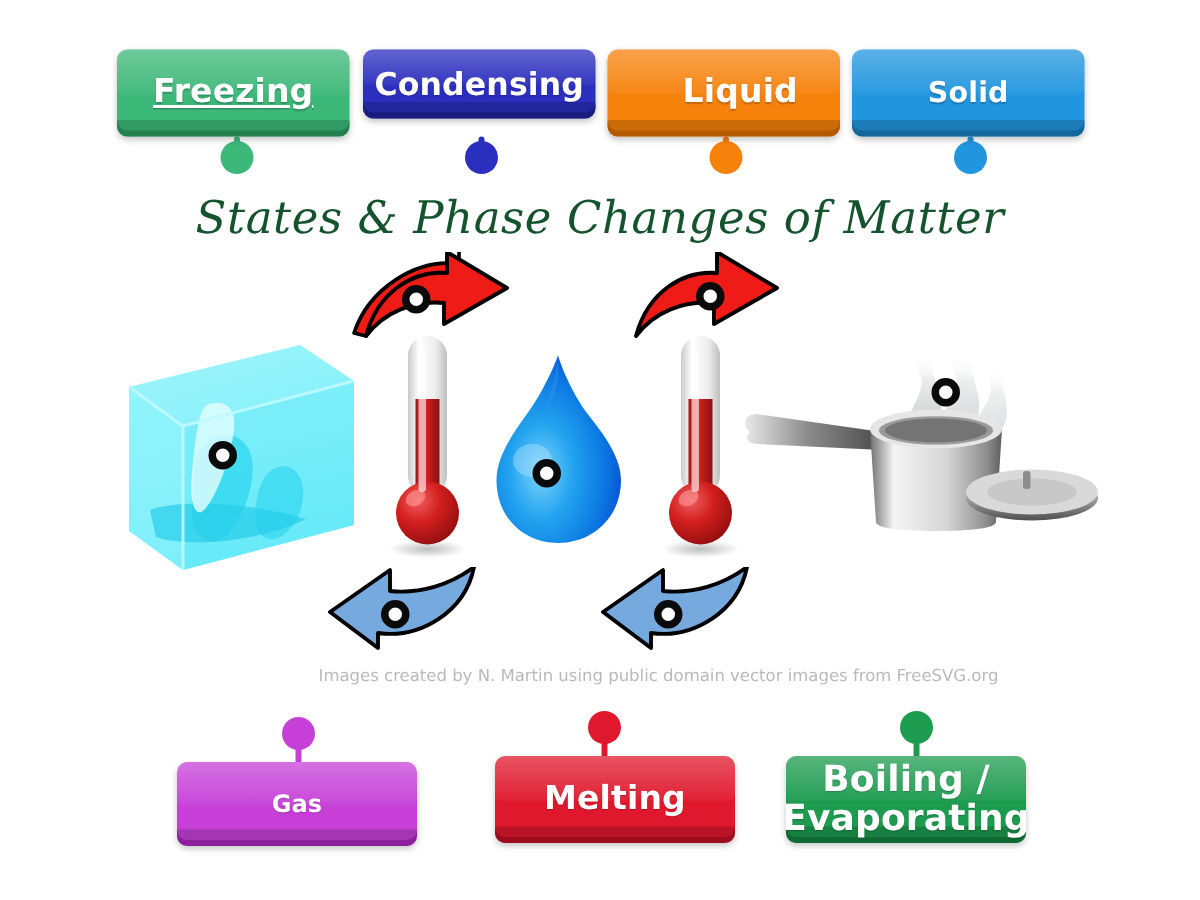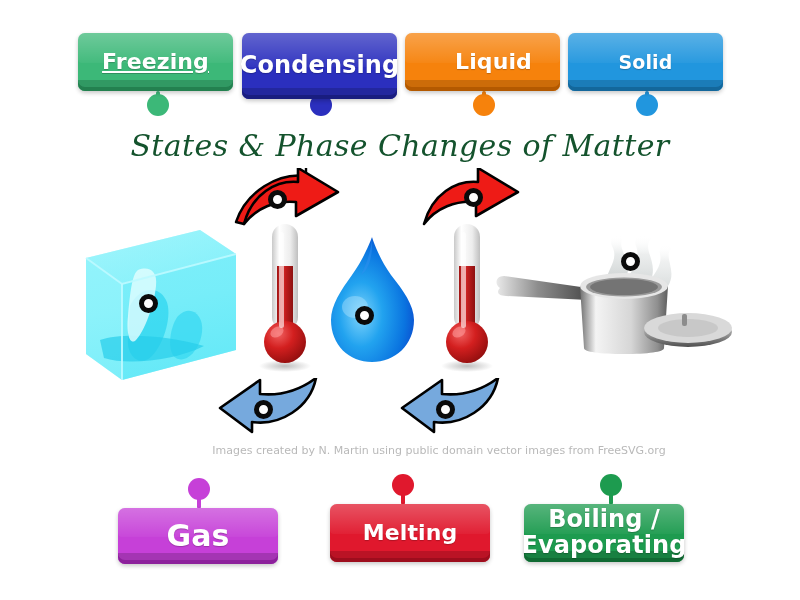--- a/index.html
+++ b/index.html
@@ -350,30 +350,30 @@
       <div class="marker" style="left: 355px; top: 306px;"></div>
       <div class="marker" style="left: 254px; top: 400px;"></div>
       <div class="marker" style="left: 464px; top: 188px;"></div>
       <div class="marker" style="left: 436px; top: 400px;"></div>
       <div class="marker" style="left: 621px; top: 252px;"></div>
     </div>
   <div id="chips-layer">
       <div class="chip" style="left: 78px; top: 33px; width: 155px; height: 58px; font-size: 22px; background: rgb(60, 184, 120); box-shadow: rgb(43, 154, 96) 0px -4px 0px inset, rgba(0, 0, 0, 0.22) 0px 2px 4px; text-decoration: underline;">
         <span class="chip-label">Freezing</span>
       </div>
-      <div class="chip" style="left: 242px; top: 33px; width: 155px; height: 66px; font-size: 24px; background: rgb(43, 47, 190); box-shadow: rgb(31, 35, 153) 0px -4px 0px inset, rgba(0, 0, 0, 0.22) 0px 2px 4px;">
+      <div class="chip" style="left: 242px; top: 33px; width: 155px; height: 46px; font-size: 21px; background: rgb(43, 47, 190); box-shadow: rgb(31, 35, 153) 0px -4px 0px inset, rgba(0, 0, 0, 0.22) 0px 2px 4px;">
         <span class="chip-label">Condensing</span>
       </div>
       <div class="chip" style="left: 405px; top: 33px; width: 155px; height: 58px; font-size: 22px; background: rgb(246, 130, 12); box-shadow: rgb(216, 108, 0) 0px -4px 0px inset, rgba(0, 0, 0, 0.22) 0px 2px 4px; padding-left: 30px;">
         <span class="chip-label">Liquid</span>
       </div>
       <div class="chip" style="left: 568px; top: 33px; width: 155px; height: 58px; font-size: 19px; background: rgb(33, 150, 222); box-shadow: rgb(23, 124, 187) 0px -4px 0px inset, rgba(0, 0, 0, 0.22) 0px 2px 4px;">
         <span class="chip-label">Solid</span>
       </div>
-      <div class="chip" style="left: 118px; top: 508px; width: 160px; height: 56px; font-size: 30px; background: rgb(198, 64, 216); box-shadow: rgb(169, 39, 187) 0px -4px 0px inset, rgba(0, 0, 0, 0.22) 0px 2px 4px;">
+      <div class="chip" style="left: 118px; top: 508px; width: 160px; height: 56px; font-size: 16px; background: rgb(198, 64, 216); box-shadow: rgb(169, 39, 187) 0px -4px 0px inset, rgba(0, 0, 0, 0.22) 0px 2px 4px;">
         <span class="chip-label">Gas</span>
       </div>
       <div class="chip" style="left: 330px; top: 504px; width: 160px; height: 58px; font-size: 22px; background: rgb(224, 24, 45); box-shadow: rgb(189, 16, 35) 0px -4px 0px inset, rgba(0, 0, 0, 0.22) 0px 2px 4px;">
         <span class="chip-label">Melting</span>
       </div>
       <div class="chip" style="left: 524px; top: 504px; width: 160px; height: 58px; font-size: 24px; background: rgb(29, 155, 79); box-shadow: rgb(20, 128, 62) 0px -4px 0px inset, rgba(0, 0, 0, 0.22) 0px 2px 4px;">
         <span class="chip-label">Boiling /<br>Evaporating</span>
       </div>
     </div>
 

